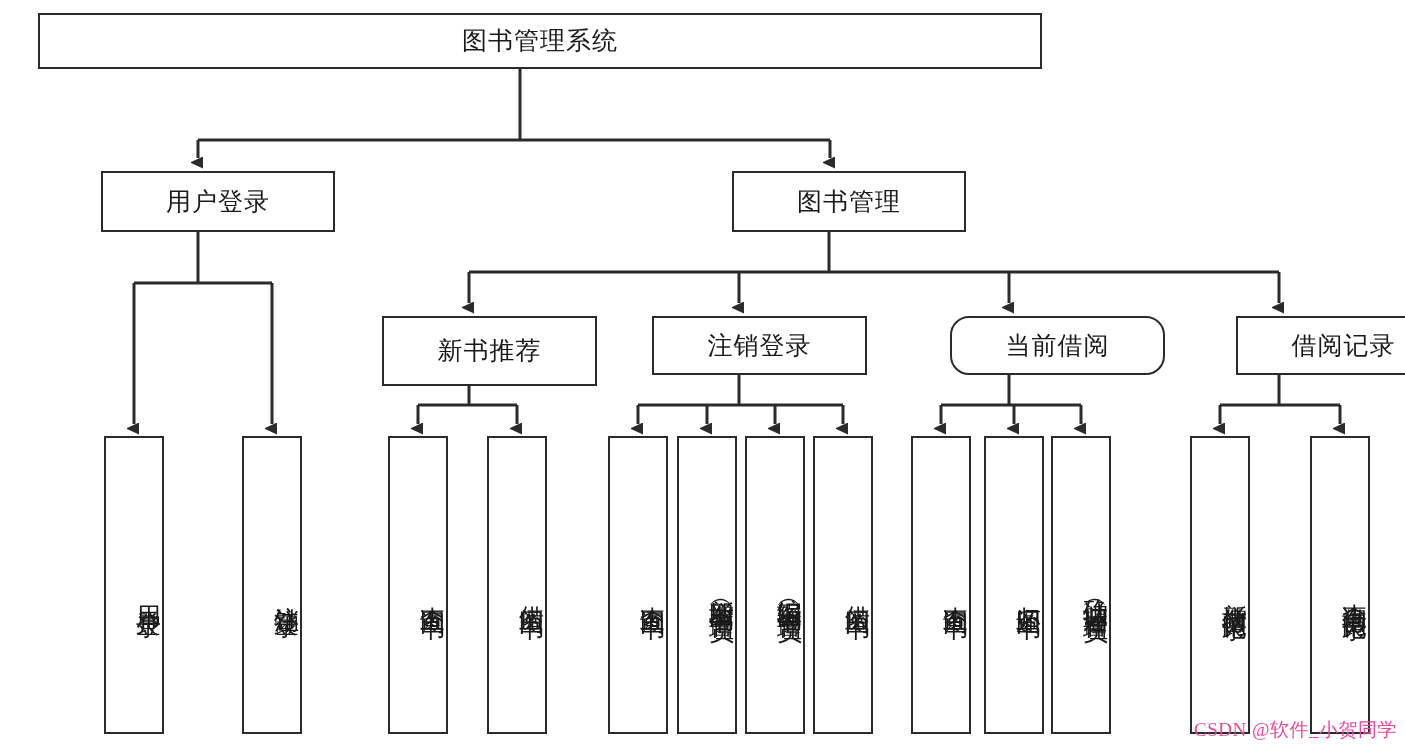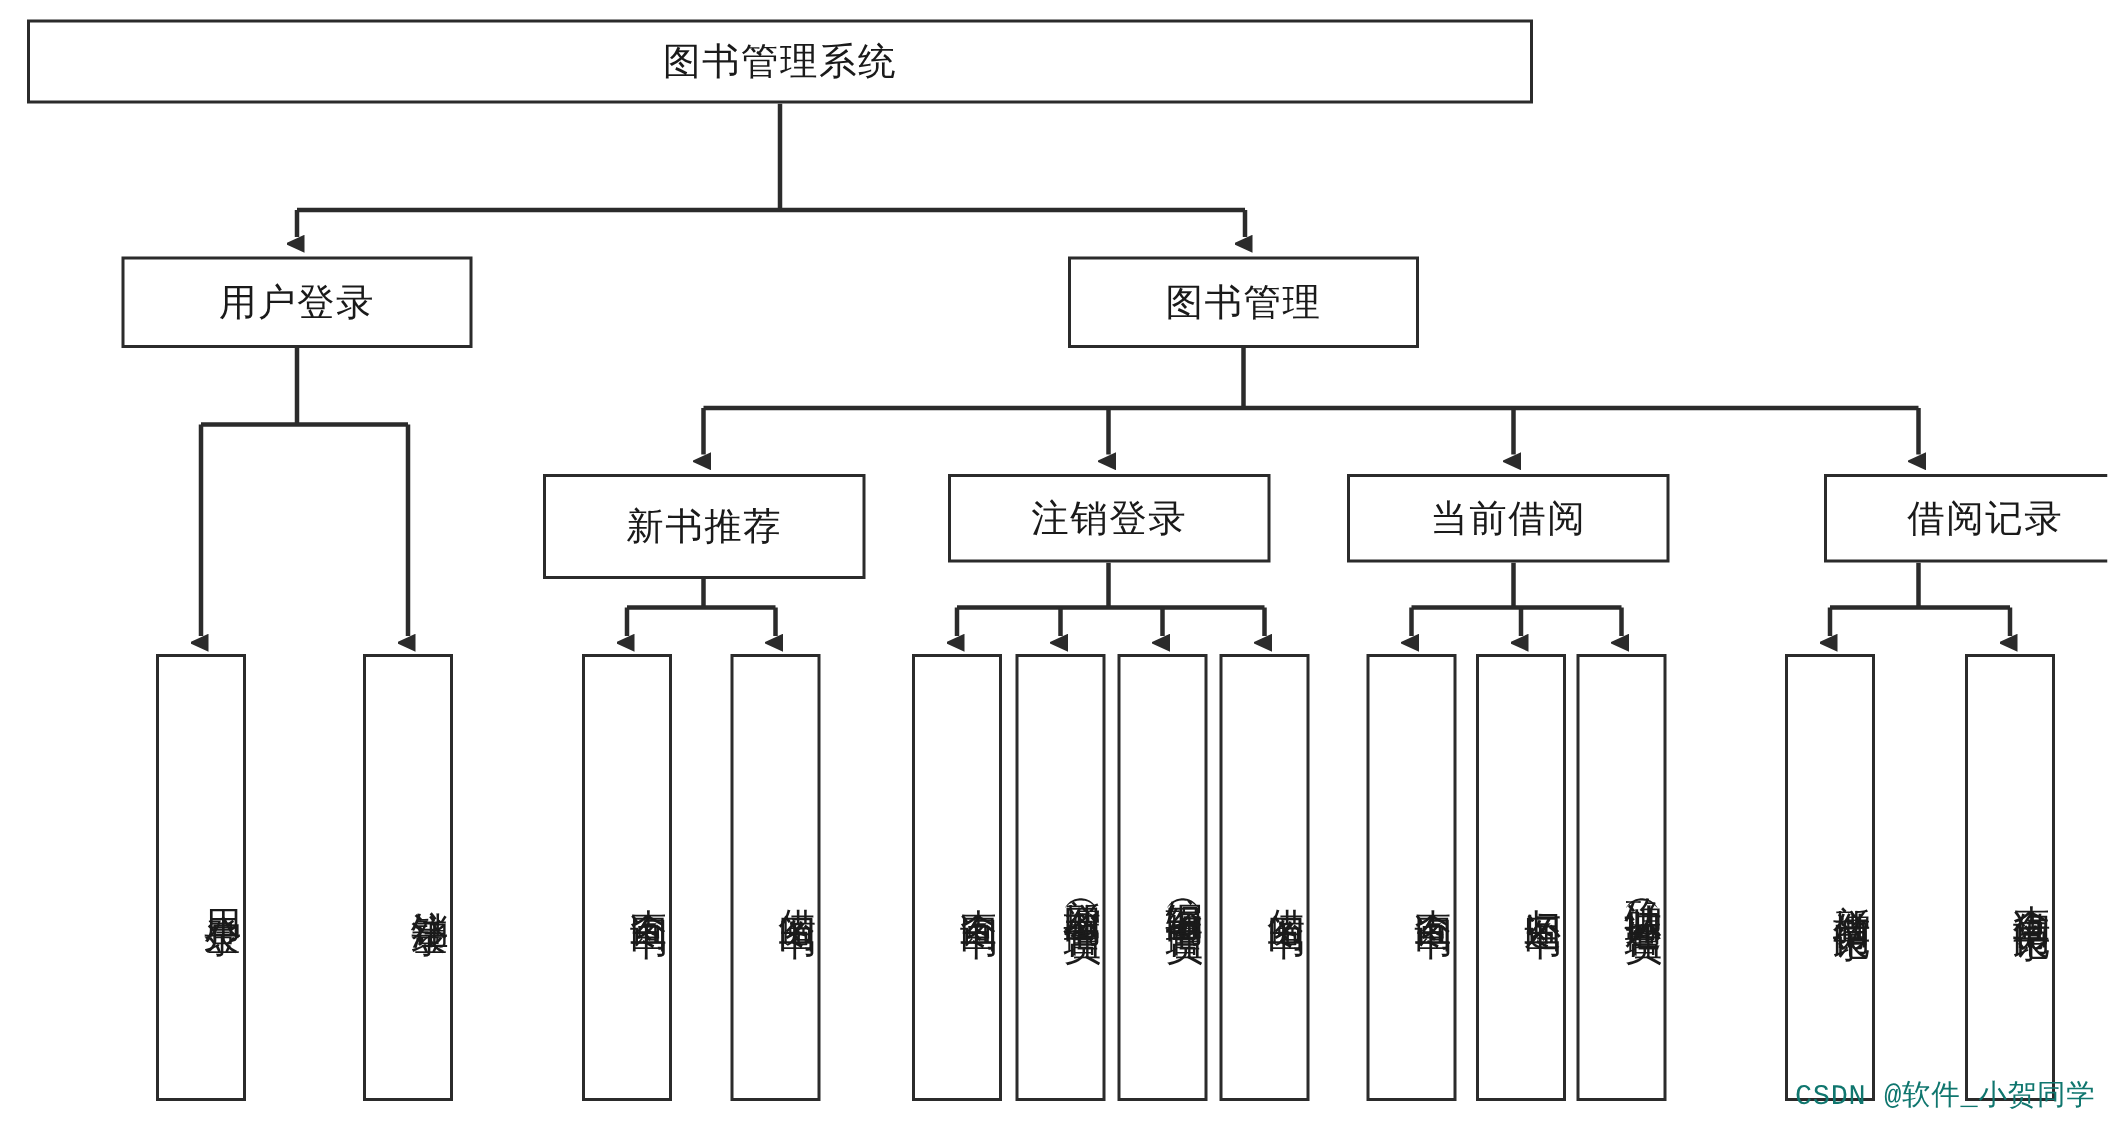--- a/index.html
+++ b/index.html
@@ -33,20 +33,21 @@
     display: flex;
     align-items: center;
     justify-content: center;
     color: #1a1a1a;
   }
   .node-h {
     font-size: 25px;
     letter-spacing: 1px;
     line-height: 1.1;
     white-space: nowrap;
+    margin-left: 20px;
   }
   .node-root {
     font-size: 25px;
   }
   .node-v {
     writing-mode: vertical-rl;
     text-orientation: upright;
     align-items: flex-start;
     justify-content: center;
     padding-top: 14px;
@@ -57,24 +58,24 @@
   .node-v .vtext {
     writing-mode: vertical-rl;
     text-orientation: upright;
     display: block;
   }
   .watermark {
     position: absolute;
     right: 8px;
     bottom: 4px;
     font-size: 19px;
-    color: #0f766e;
+    color: #ec4899;
     letter-spacing: 0.5px;
     white-space: nowrap;
-    font-family: Liberation Mono, monospace;
+    font-family: Liberation Serif, serif;
   }
 </style>
 </head>
 <body>
 
 <div id="canvas">
 
   <svg id="wires" viewBox="0 0 1405 747">
     <defs>
       <marker id="arrow" markerWidth="12" markerHeight="12" refX="1.5" refY="5" orient="auto" markerUnits="userSpaceOnUse">
@@ -135,21 +136,21 @@
   <div class="node node-h" style="left:712px; top:171px; width:234px; height:61px;">
     <span>图书管理</span>
   </div>
 
   <div class="node node-h" style="left:362px; top:316px; width:215px; height:70px;">
     <span>新书推荐</span>
   </div>
   <div class="node node-h" style="left:632px; top:316px; width:215px; height:59px;">
     <span>注销登录</span>
   </div>
-  <div class="node node-h" style="left:898px; top:316px; width:215px; height:59px;">
+  <div class="node node-h" style="left:930px; top:316px; width:215px; height:59px;border-radius:19px;">
     <span>当前借阅</span>
   </div>
   <div class="node node-h" style="left:1216px; top:316px; width:215px; height:59px;">
     <span>借阅记录</span>
   </div>
 
   <div class="node node-v" style="left:104px; top:436px; width:60px; height:298px;">
     <span class="vtext">用户登录</span>
   </div>
   <div class="node node-v" style="left:242px; top:436px; width:60px; height:298px;">

